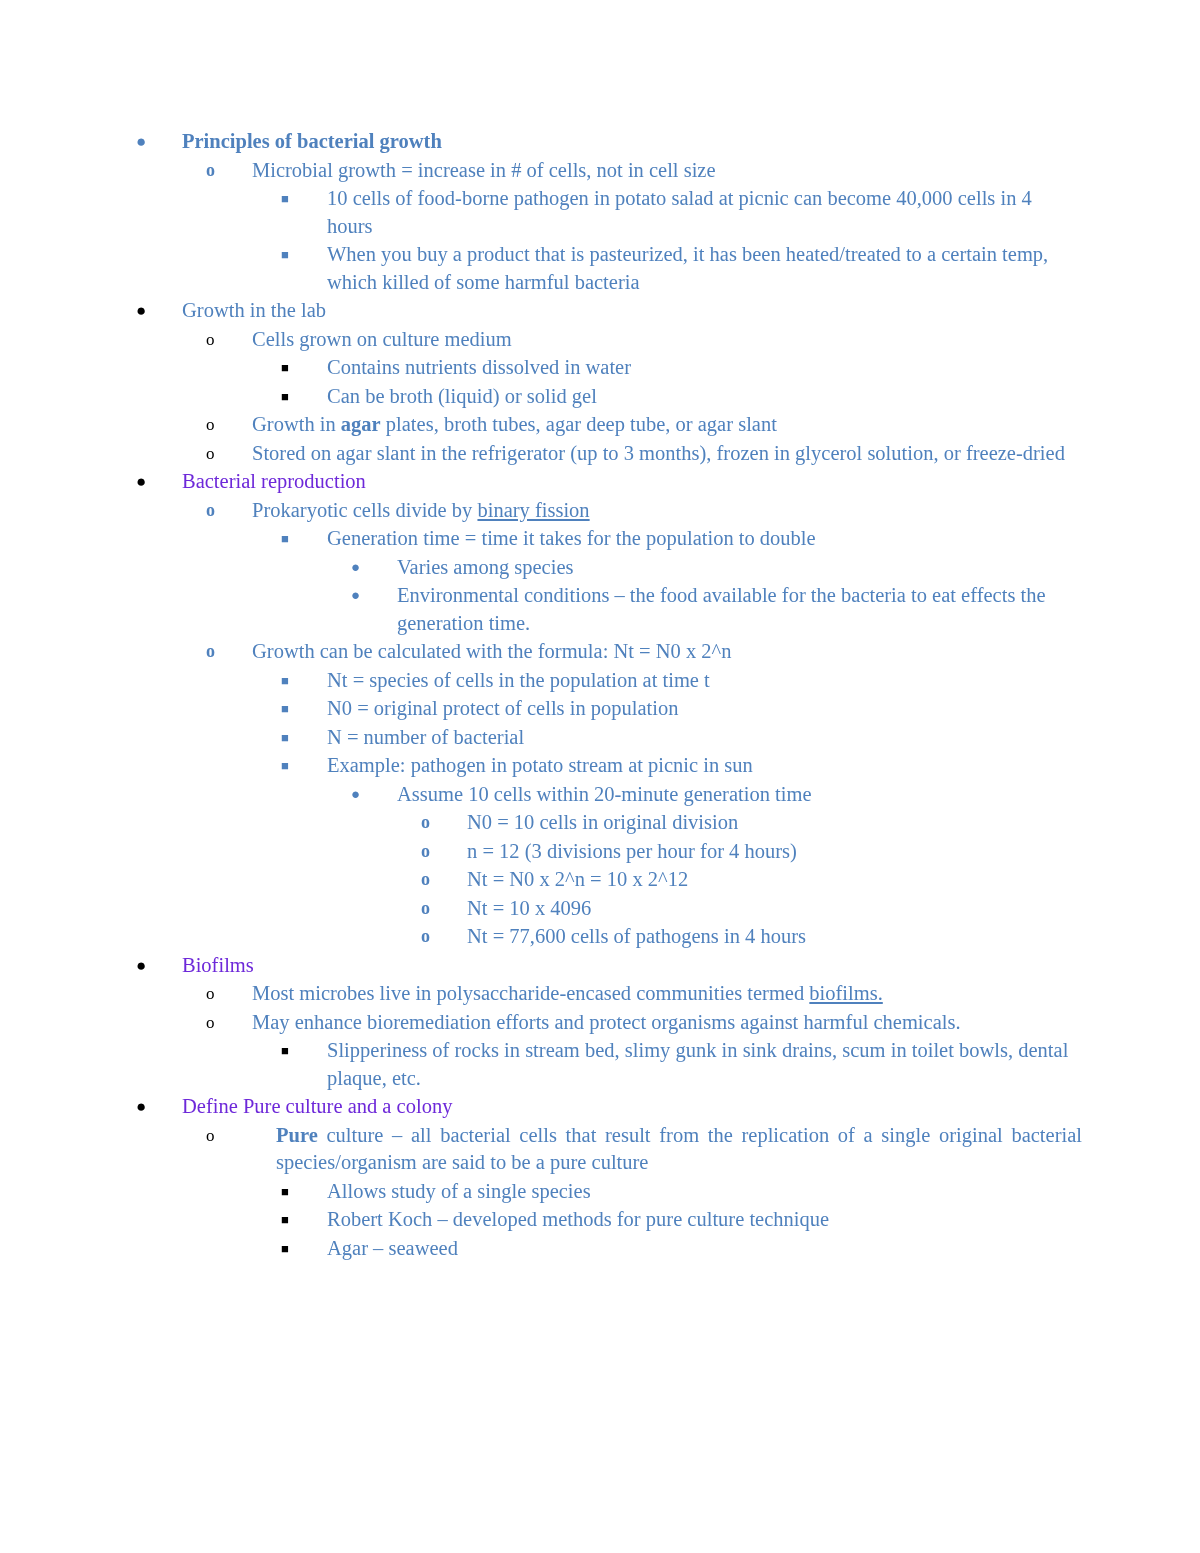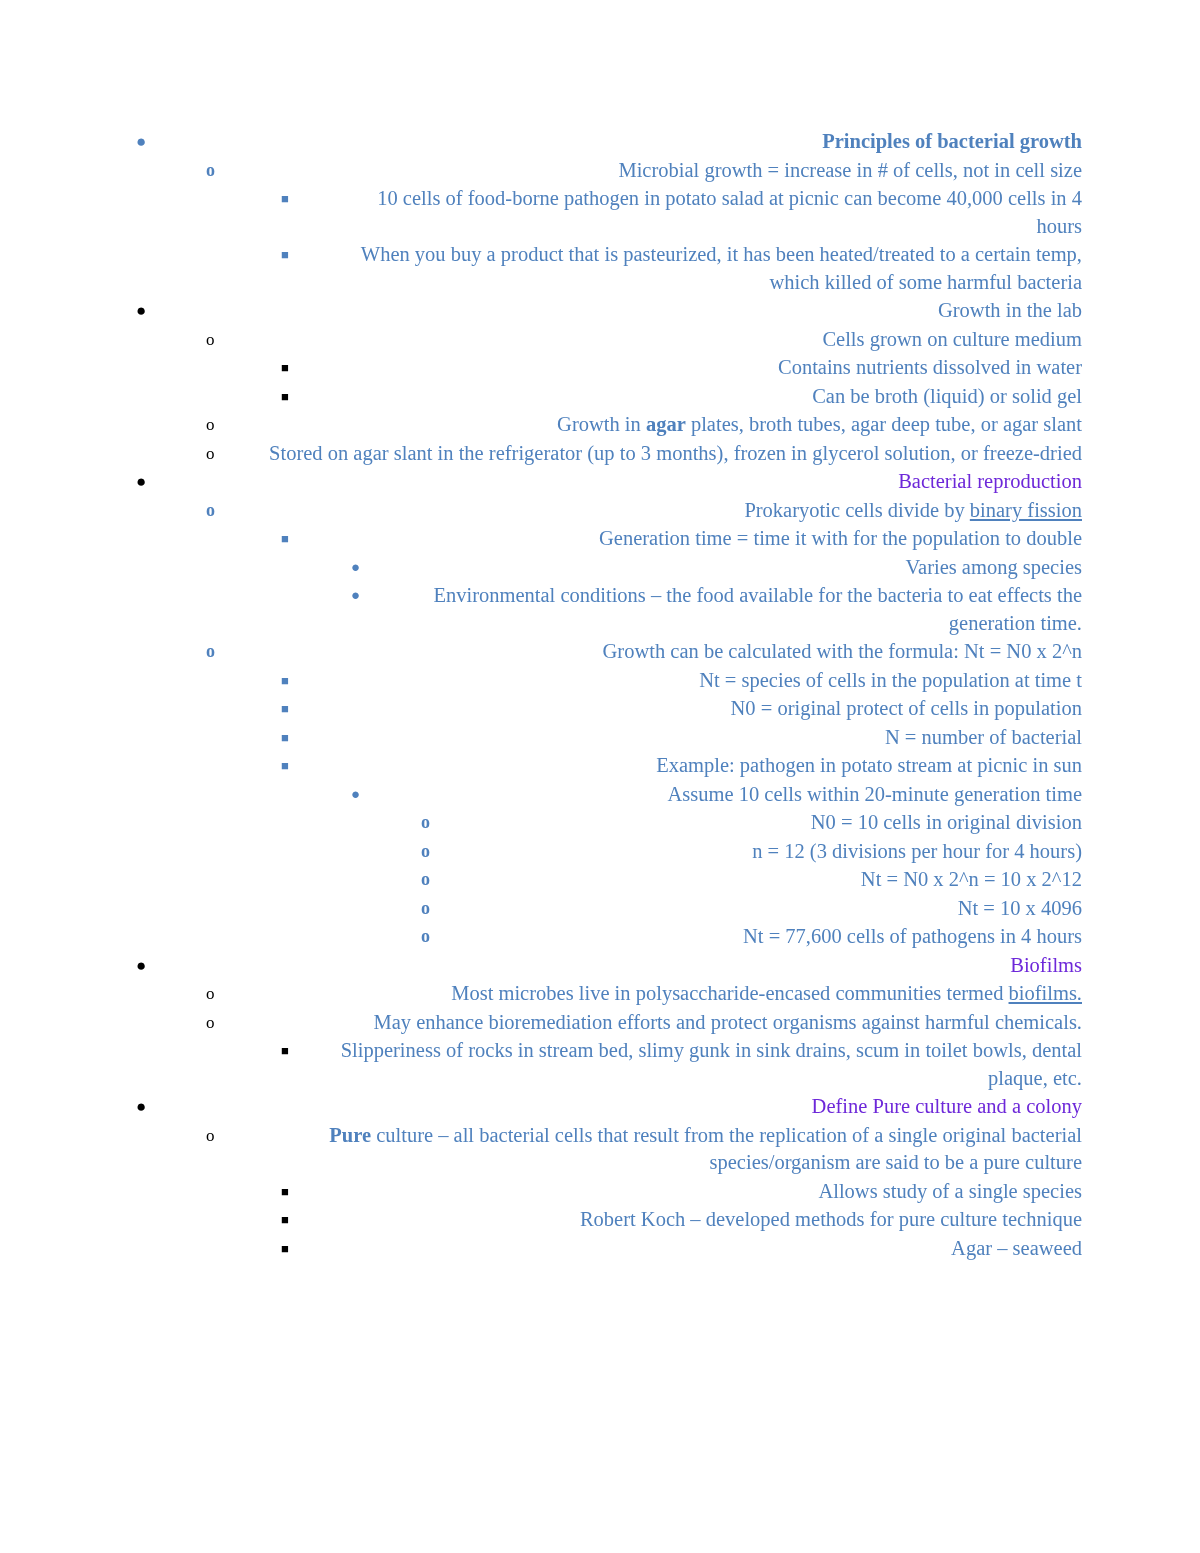--- a/index.html
+++ b/index.html
@@ -40,21 +40,21 @@
     margin:0 0 1px 0;
   }
   li.item > .marker{
     position:absolute;
     left:0;
     top:0;
     width:34px;
     text-align:left;
     line-height:27.5px;
   }
-  li.item > .txt{display:block;text-align:right;}
+  li.item > .txt{display:block;}
 
   
   .lvl1{padding-left:46px;}
   .lvl2{padding-left:46px;}
   .lvl3{padding-left:46px;}
   .lvl4{padding-left:46px;}
   .lvl5{padding-left:46px;}
 
   ul.sub{margin-left:70px;}
   ul.sub3{margin-left:75px;}
@@ -62,21 +62,21 @@
   ul.sub5{margin-left:70px;}
 
   
   .blue{color:#4F81BD;}
   .black{color:#6d28d9;}
   .mk-blue{color:#4F81BD;}
   .mk-black{color:#000000;}
 
   .b{font-weight:bold;}
   .u{text-decoration:underline;}
-  .justify > .txt{text-align:justify;}
+  .justify > .txt{text-align:justify;margin-left:24px;}
 
   
   .disc{font-size:17px;line-height:27.5px;}
   .circ{font-size:17px;line-height:27.5px;}
   .sq{font-size:13px;line-height:27.5px;}
   .circ-bold{font-weight:bold;font-size:18px;line-height:27.5px;}
   .disc-sm{font-size:15px;line-height:27.5px;}
 
   .section{margin-bottom:0;}
 </style>
@@ -147,21 +147,21 @@
       <span class="txt black">Bacterial reproduction</span>
     </li>
     <ul class="sub">
       <li class="item lvl2">
         <span class="marker mk-blue circ-bold">o</span>
         <span class="txt blue"><span>Prokaryotic cells divide by </span><span class="u">binary fission</span></span>
       </li>
       <ul class="sub3">
         <li class="item lvl3">
           <span class="marker mk-blue sq">■</span>
-          <span class="txt blue">Generation time = time it with for the population to double</span>
+          <span class="txt blue">Generation time = time it takes for the population to double</span>
         </li>
         <ul class="sub4">
           <li class="item lvl4">
             <span class="marker mk-blue disc-sm">●</span>
             <span class="txt blue">Varies among species</span>
           </li>
           <li class="item lvl4">
             <span class="marker mk-blue disc-sm">●</span>
             <span class="txt blue">Environmental conditions – the food available for the bacteria to eat effects the generation time.</span>
           </li>

